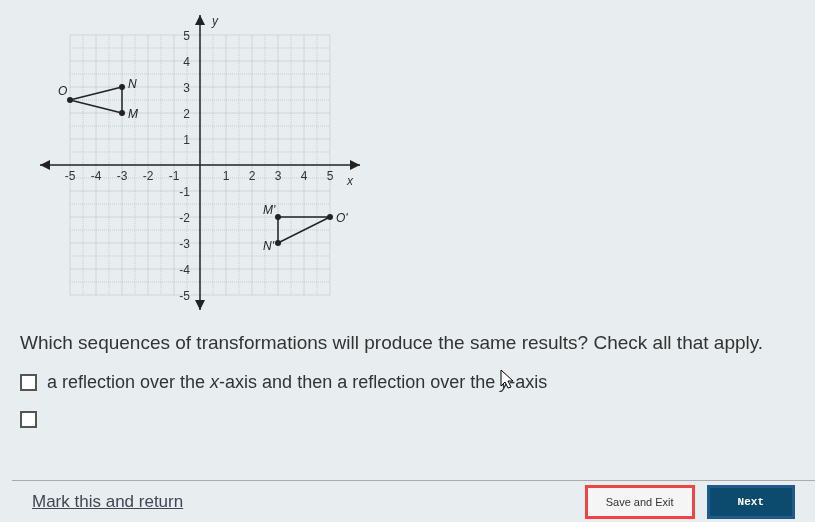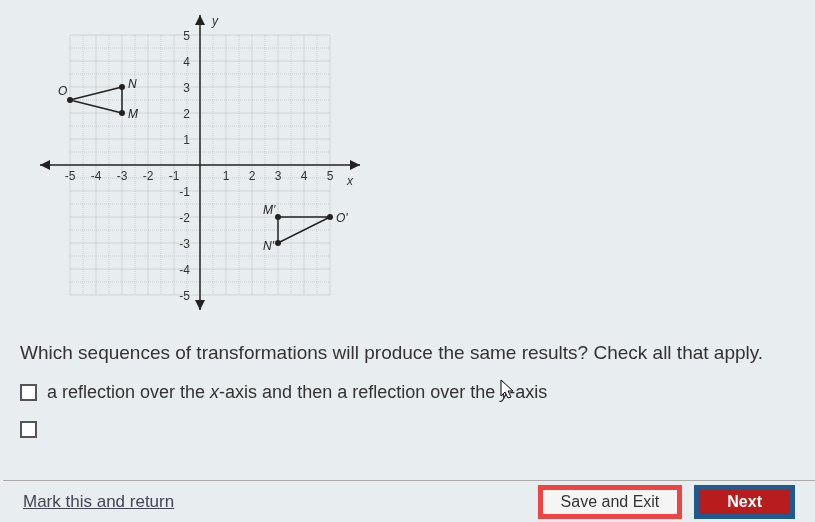--- a/index.html
+++ b/index.html
@@ -15,21 +15,21 @@
       padding: 10px 20px;
     }
     .graph-container {
       position: relative;
       width: 360px;
       height: 310px;
       margin-left: 0;
     }
     .graph-svg { position: absolute; top: 0; left: 0; }
     .question {
-      margin-top: 22px;
+      margin-top: 12px;
       font-size: 19px;
       color: #333;
     }
     .options { margin-top: 18px; }
     .option {
       display: flex;
       align-items: center;
       gap: 10px;
       margin-bottom: 18px;
       font-size: 18px;
@@ -44,55 +44,56 @@
       flex-shrink: 0;
     }
     .italic-var { font-style: italic; }
     .cursor-overlay {
       position: absolute;
       pointer-events: none;
     }
     .footer {
       position: absolute;
       bottom: 0;
-      left: 3px;
+      left: 12px;
       right: 0;
       height: 42px;
       display: flex;
       align-items: center;
       padding: 0 20px;
       border-top: 1px solid #aaa;
       background: #e8eef0;
     }
     .mark-return {
       color: #445;
       font-size: 17px;
       text-decoration: underline;
       cursor: pointer;
     }
     .footer-spacer { flex: 1; }
     .btn {
       height: 34px;
       padding: 0 18px;
-      font-size: 16px;
-      border: 5px solid #ef4444;
+      font-size: 11px;
+      border: 3px solid #ef4444;
       cursor: pointer;
       margin-left: 12px;
       text-align: right;
     }
     .btn-save {
       background: #f5f5f5;
       color: #333;
     }
     .btn-next {
-      background: #b91c1c;
+      background: #0c4a6e;
       color: #fff;
       border-color: #1f5a8a;
       font-weight: bold;
       padding: 0 28px;
+      font-family: Liberation Mono, monospace;
     }
   </style>
 </head>
 <body>
 
 <div class="content-area">
   <div class="graph-container">
     <svg class="graph-svg" width="360" height="310" viewBox="0 0 360 310">
 
       <g stroke="#bbb" stroke-width="0.5">

